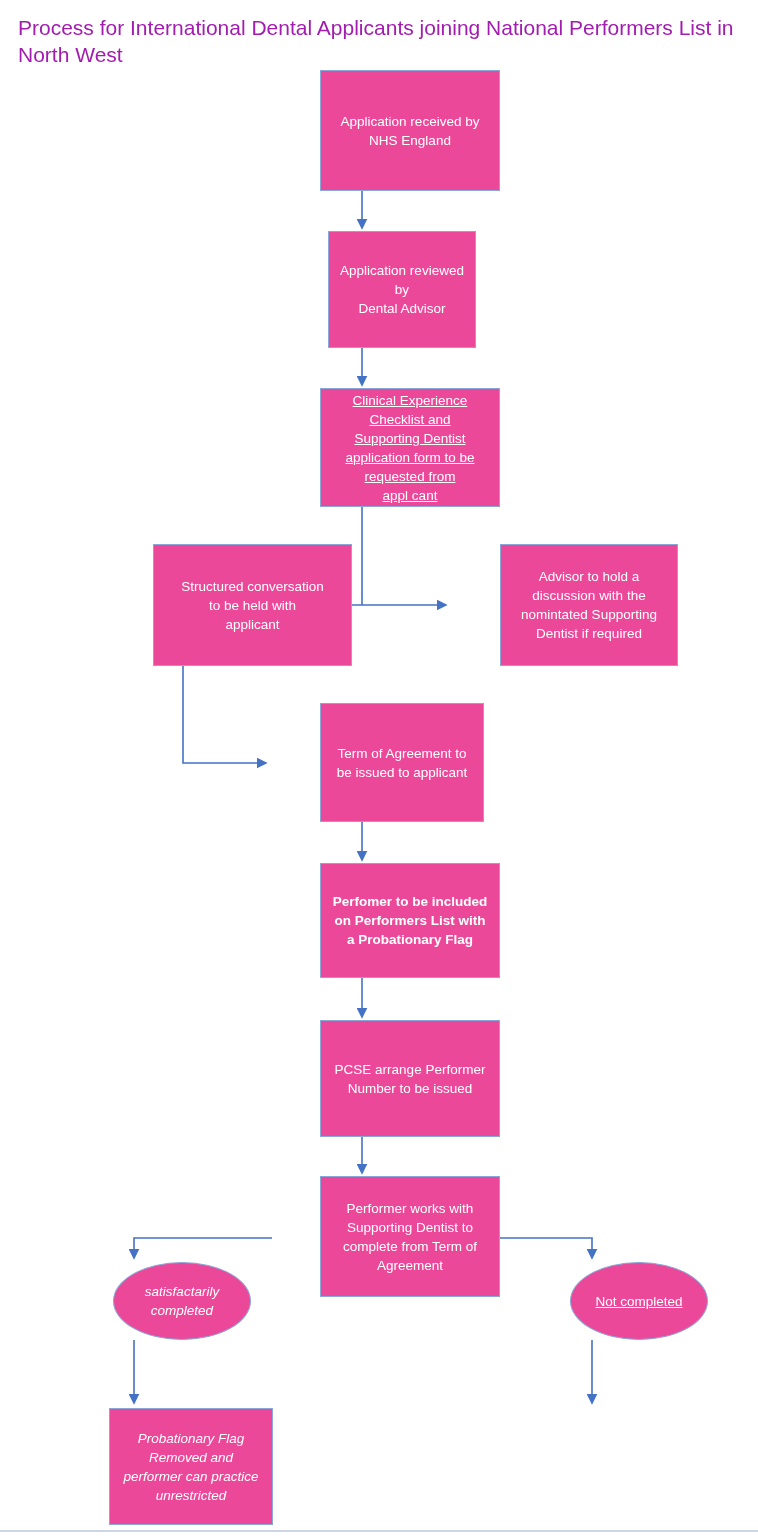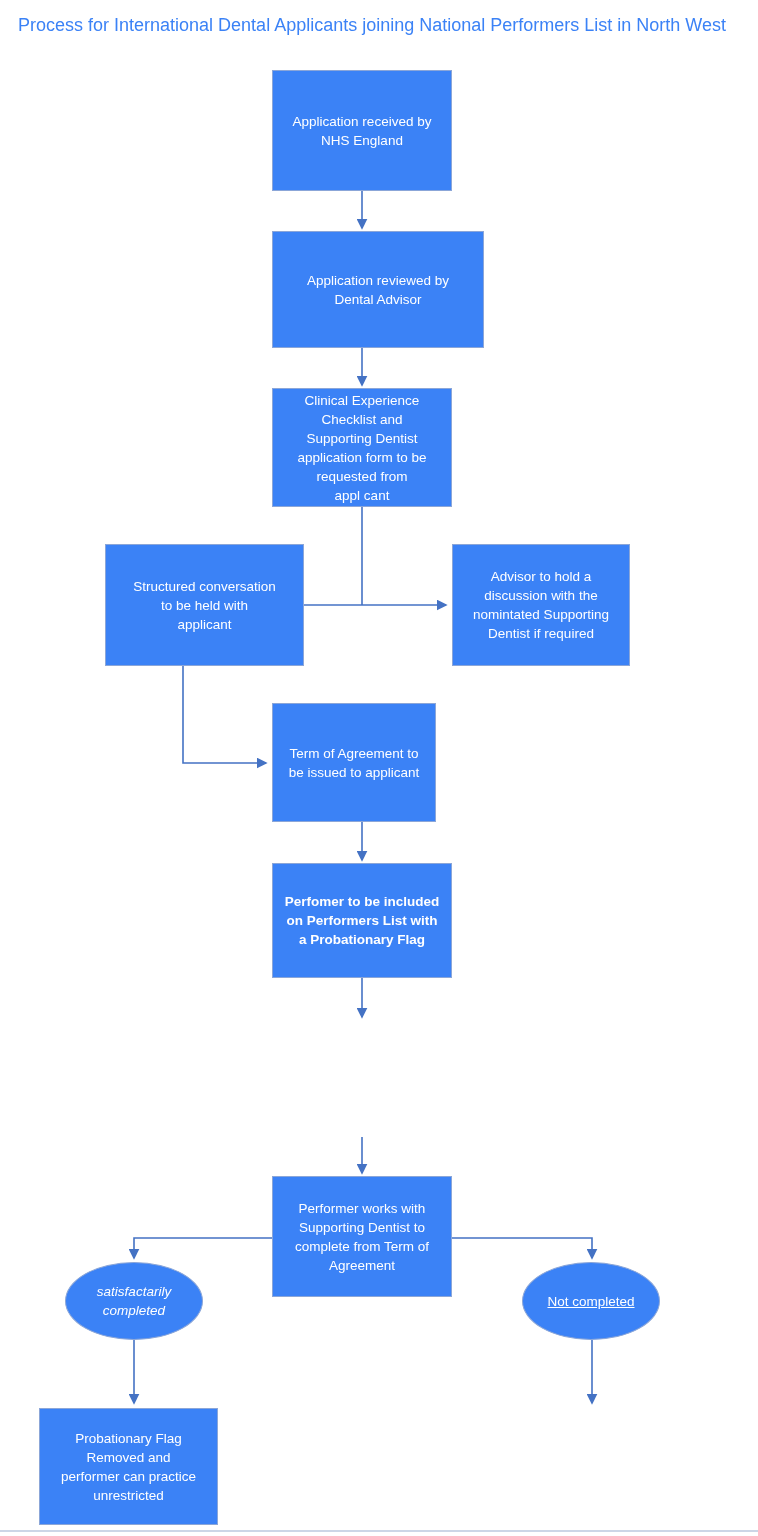--- a/index.html
+++ b/index.html
@@ -5,49 +5,50 @@
   html,body{margin:0;padding:0;background:#ffffff;}
   #page{
     position:relative;
     width:758px;height:1536px;
     background:#ffffff;
     font-family:"Liberation Sans",sans-serif;
     overflow:hidden;
   }
   #title{
     position:absolute;left:18px;top:14px;width:726px;
-    font-size:18px;color:#3b82f6;line-height:1.3;
+    font-size:21px;color:#a21caf;line-height:1.3;
   }
   #connectors{position:absolute;left:0;top:0;z-index:1;}
   .node{
     position:absolute;z-index:2;
-    background:#3b82f6;
+    background:#ec4899;
     border:1px solid #8ba6d8;
     color:#ffffff;
     display:flex;align-items:center;justify-content:center;
     text-align:center;
     font-size:13.5px;line-height:19px;
     white-space:pre-line;
     box-sizing:border-box;
     padding:2px 6px;
+    margin-left:48px;
   }
   .ellipse{border-radius:50%;}
   
   .n0{left:272px;top:70px;width:180px;height:121px;}
-  .n1{left:272px;top:231px;width:212px;height:117px;}
-  .n2{left:272px;top:388px;width:180px;height:119px;}
+  .n1{left:280px;top:231px;width:148px;height:117px;}
+  .n2{left:272px;top:388px;width:180px;height:119px;text-decoration:underline;}
   .n3{left:105px;top:544px;width:199px;height:122px;}
   .n4{left:452px;top:544px;width:178px;height:122px;}
   .n5{left:272px;top:703px;width:164px;height:119px;}
   .n6{left:272px;top:863px;width:180px;height:115px;font-weight:bold;}
   .n7{left:272px;top:1020px;width:180px;height:117px;}
   .n8{left:272px;top:1176px;width:180px;height:121px;}
   .n9{left:65px;top:1262px;width:138px;height:78px;font-style:italic;}
   .n10{left:522px;top:1262px;width:138px;height:78px;text-decoration:underline;}
-  .n11{left:39px;top:1408px;width:179px;height:117px;}
+  .n11{left:61px;top:1408px;width:164px;height:117px;font-style:italic;}
   .n12{left:500px;top:1408px;width:182px;height:117px;}
   #page-edge{
     position:absolute;left:0;top:1530px;width:758px;height:2px;
     background:#ccd6e6;z-index:0;
   }
 </style>
 </head>
 <body>
 
 <div id="page">
@@ -92,20 +93,22 @@
 applicant</div>
   <div class="node n4">Advisor to hold a
 discussion with the
 nomintated Supporting
 Dentist if required</div>
   <div class="node n5">Term of Agreement to
 be issued to applicant</div>
   <div class="node n6">Perfomer to be included
 on Performers List with
 a Probationary Flag</div>
+  <div class="node n7">PCSE arrange Performer
+Number to be issued</div>
   <div class="node n8">Performer works with
 Supporting Dentist to
 complete from Term of
 Agreement</div>
   <div class="node ellipse n9">satisfactarily
 completed</div>
   <div class="node ellipse n10">Not completed</div>
   <div class="node n11">Probationary Flag
 Removed and
 performer can practice

